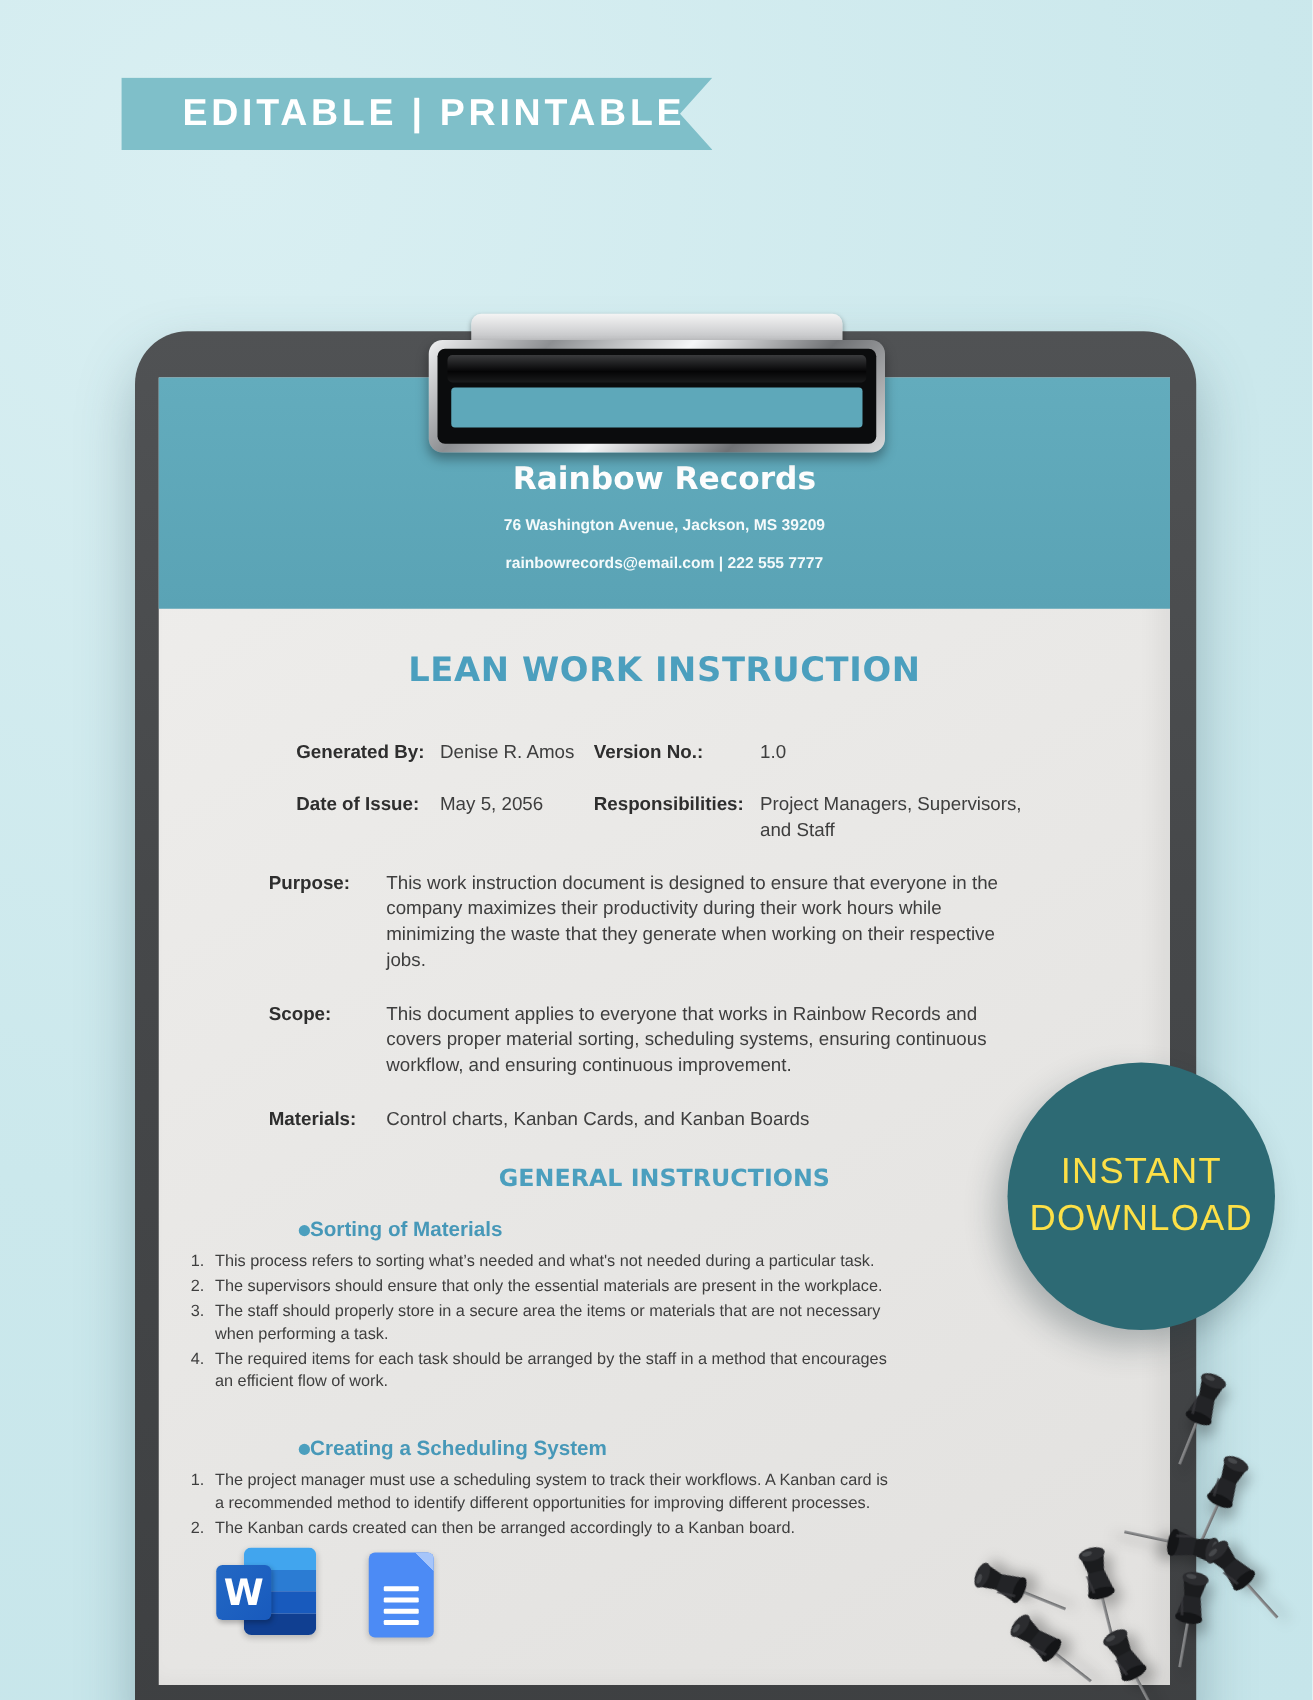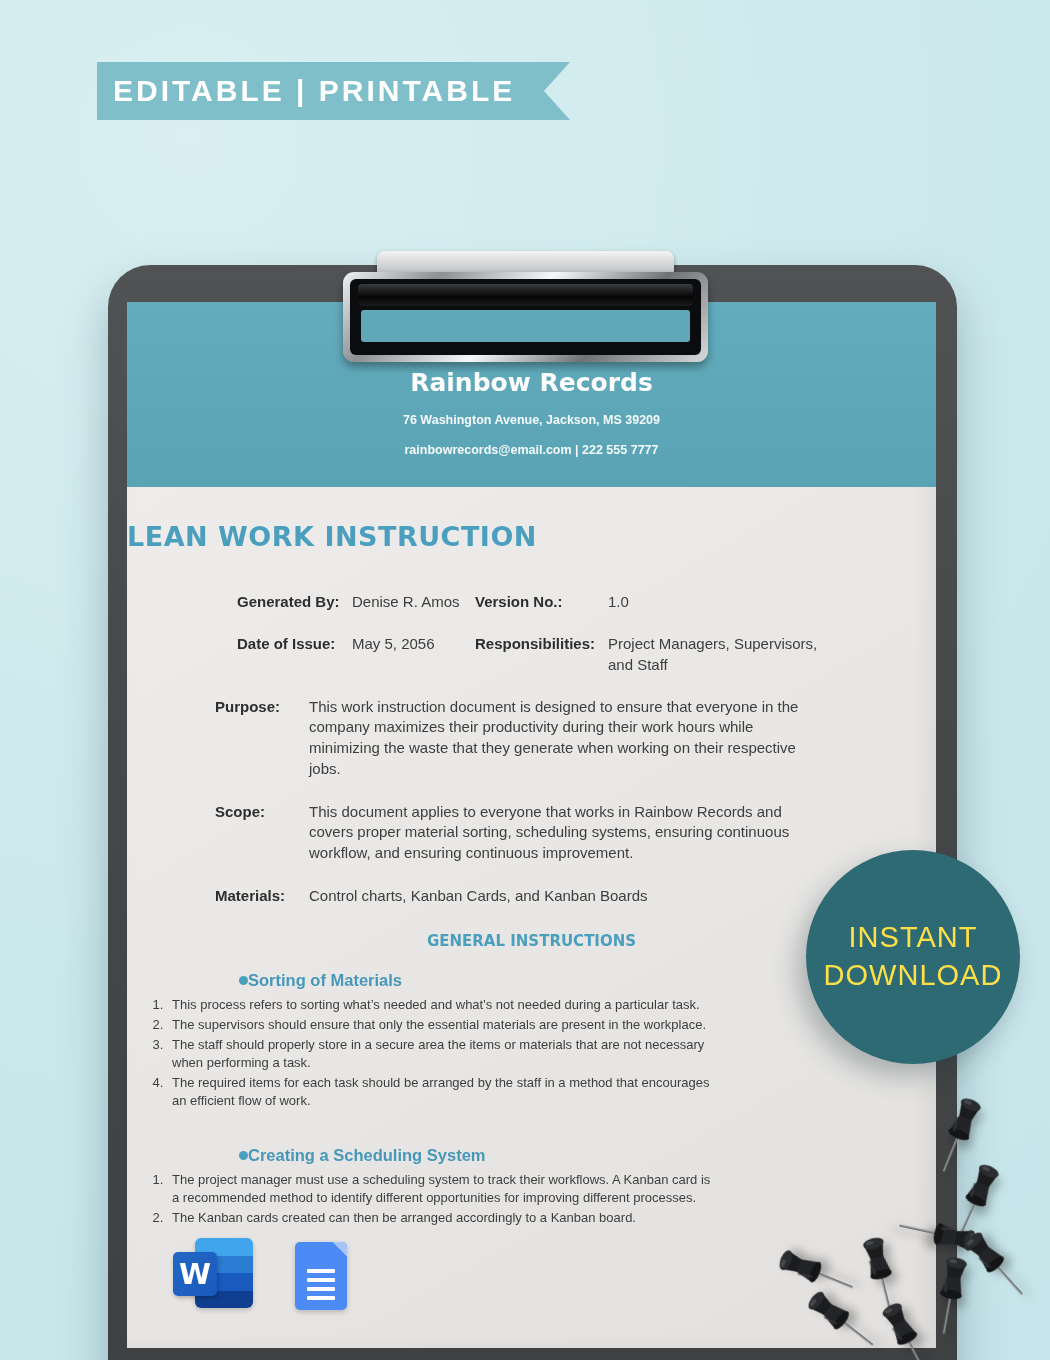--- a/index.html
+++ b/index.html
@@ -5,21 +5,21 @@
   html,body{margin:0;padding:0;}
   body{
     width:1050px;height:1360px;position:relative;overflow:hidden;
     background:radial-gradient(circle at 18% 10%, #d9eff2 0%, #cbe8ec 55%, #c6e5ea 100%);
     font-family:"Liberation Sans", sans-serif;
   }
   
   .banner{
     position:absolute;left:97px;top:62px;width:473px;height:58px;
     background:#7fbfc9;color:#ffffff;
-    display:flex;align-items:center;padding-left:16px;box-sizing:border-box;
+    display:flex;align-items:center;padding-left:49px;box-sizing:border-box;
     font-size:30px;font-weight:600;letter-spacing:3px;
     clip-path:polygon(0 0,100% 0,calc(100% - 26px) 50%,100% 100%,0 100%);
   }
   
   .clipboard{
     position:absolute;left:108px;top:265px;width:849px;height:1115px;
     background:linear-gradient(180deg,#505254 0%,#46484a 40%,#3e4042 100%);
     border-radius:42px 42px 0 0;
     box-shadow:0 22px 45px rgba(55,90,100,.35);
   }
@@ -47,34 +47,34 @@
   }
   .clip-inner{
     width:100%;height:100%;border-radius:6px;background:#0b0c0d;position:relative;overflow:hidden;
   }
   .clip-bar{position:absolute;left:8px;right:8px;top:5px;height:22px;border-radius:4px;
     background:linear-gradient(180deg,#3a3b3d 0%,#050506 60%,#1a1b1c 100%);}
   .clip-window{position:absolute;left:11px;right:11px;top:31px;bottom:13px;border-radius:3px;background:#5ea8ba;}
   
   .doc{position:absolute;left:127px;top:487px;width:809px;color:#3e3e3e;}
   .doc-title{
-    margin-top:34px;color:#4b9fbe;
+    margin-top:34px;text-align:center;color:#4b9fbe;
     font-family:"DejaVu Sans",sans-serif;font-size:27px;font-weight:bold;letter-spacing:.5px;
   }
   .meta{
     display:grid;grid-template-columns:115px 123px 133px 232px;
     column-gap:0;row-gap:22px;margin:40px 0 0 110px;font-size:15px;line-height:1.35;
   }
   .meta .lbl{font-weight:bold;color:#2e2e2e;}
   .info-row{display:grid;grid-template-columns:94px 515px;margin:22px 0 0 88px;font-size:15px;line-height:1.38;}
   .info-row .lbl{font-weight:bold;color:#2e2e2e;}
   .info-row:first-of-type{margin-top:50px;}
   .general-heading{
     margin-top:26px;text-align:center;color:#4b9fbe;
-    font-family:"DejaVu Sans",sans-serif;font-size:15px;font-weight:bold;
+    font-family:"DejaVu Sans",sans-serif;font-size:19px;font-weight:bold;
   }
   .section{margin-top:21px;}
   .section-head{display:flex;align-items:center;margin-left:112px;}
   .bullet{width:9px;height:9px;border-radius:50%;background:#4b9fbe;flex:0 0 auto;}
   .section-title{color:#4798b8;font-size:16.5px;font-weight:bold;}
   .section ol{margin:6px 4px 0 0;font-size:13px;line-height:1.38;}
   .section ol li{width:540px;padding-left:5px;margin-bottom:2px;color:#3e3e3e;}
   .section.second{margin-top:36px;}
   
   .badge{

